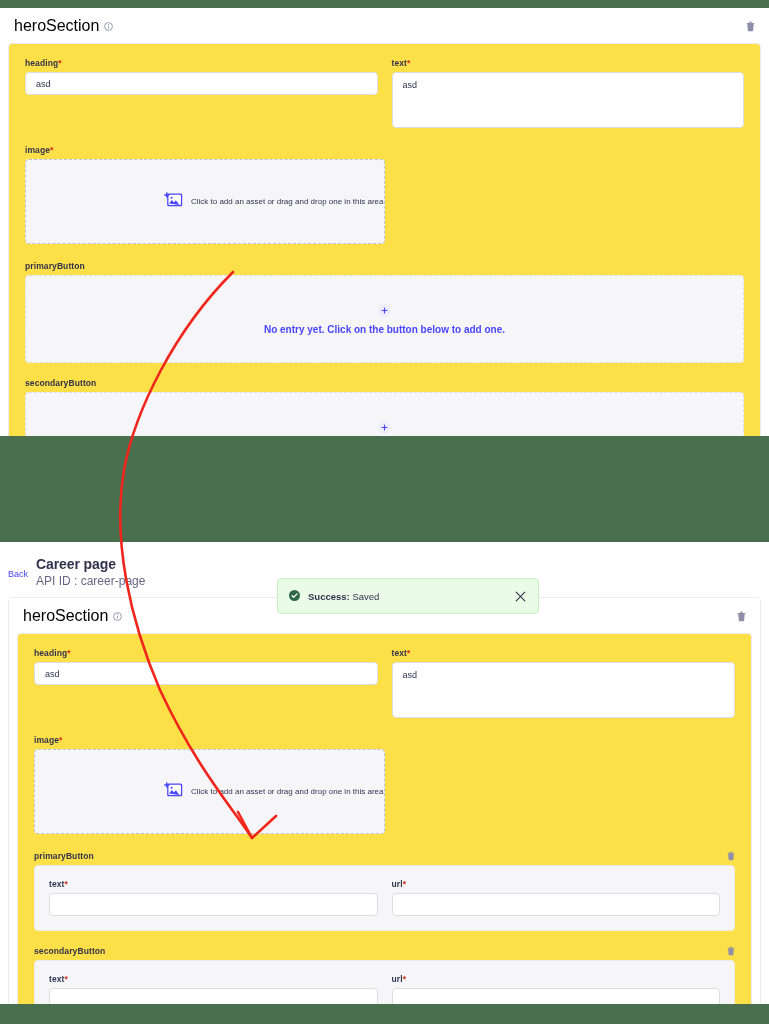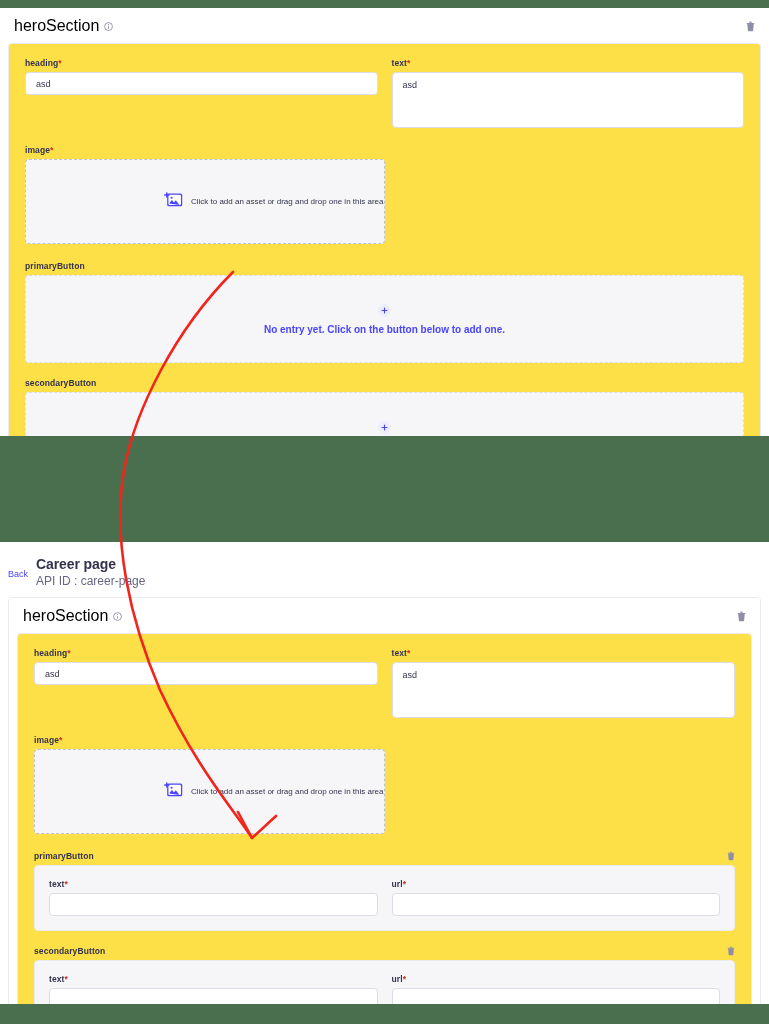--- a/index.html
+++ b/index.html
@@ -376,19 +376,35 @@
               </div>
             </div>
           </div>
         </div>
 
       </div>
 
     </div>
   </div>
 
+  <div id="toast">
+    <div class="toast-left">
+      <span>
+        <svg width="11" height="11" viewBox="0 0 16 16">
+          <circle cx="8" cy="8" r="8" fill="#2f6846"></circle>
+          <path d="M4.3 8.2l2.4 2.4 5-5" fill="none" stroke="#ffffff" stroke-width="1.8" stroke-linecap="round" stroke-linejoin="round"></path>
+        </svg>
+      </span>
+      <span class="toast-text"><b>Success:</b> <span>Saved</span></span>
+    </div>
+    <span class="toast-close">
+      <svg width="11" height="11" viewBox="0 0 14 14">
+        <path d="M1.5 1.5l11 11M12.5 1.5l-11 11" stroke="#32324d" stroke-width="1.4" stroke-linecap="round"></path>
+      </svg>
+    </span>
+  </div>
 
   <svg id="arrow-layer" viewBox="0 0 769 1024">
     <path d="M233 272 C 175 330, 135 410, 124 470 C 112 540, 130 620, 160 690 C 195 765, 230 805, 252 838" fill="none" stroke="#f0251c" stroke-width="2.6" stroke-linecap="round"></path>
     <path d="M238 812 L 252 838 L 276 816" fill="none" stroke="#f0251c" stroke-width="2.6" stroke-linecap="round" stroke-linejoin="round"></path>
   </svg>
 
 </div>
 
 </body></html>

